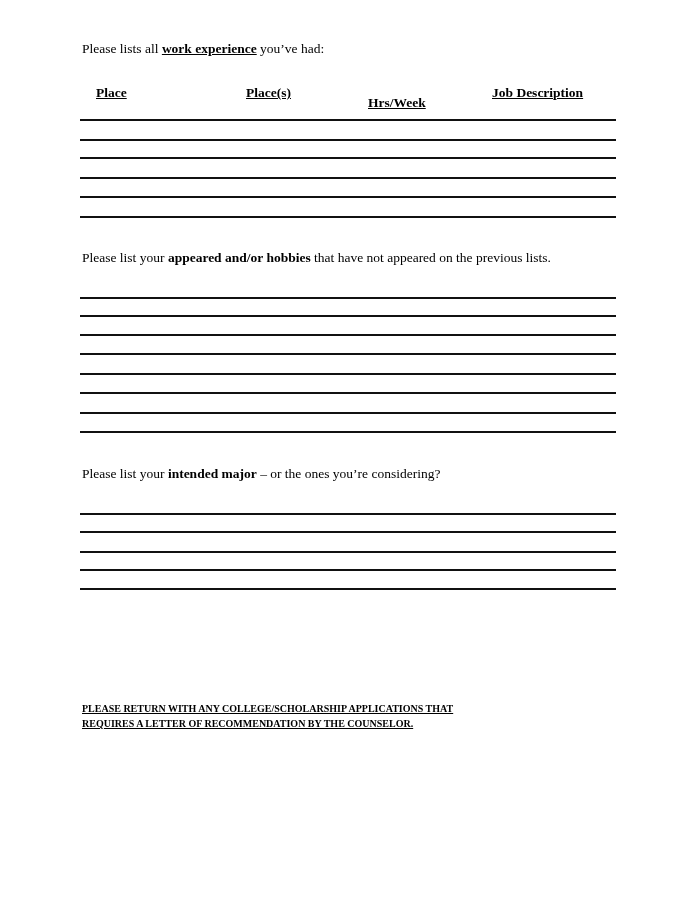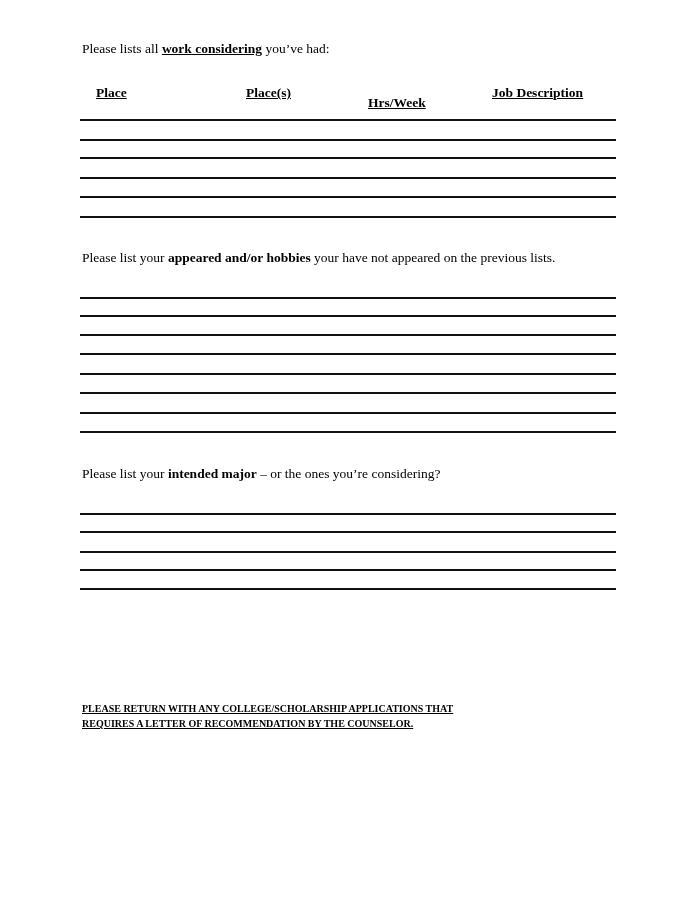--- a/index.html
+++ b/index.html
@@ -10,36 +10,36 @@
   .u { text-decoration:underline; }
   .hdr { position:absolute; top:85px; font-size:13.5px; font-weight:bold; text-decoration:underline; }
   .line { position:absolute; left:80px; width:536px; height:2px; background:#111; }
   .footer { position:absolute; left:82px; top:701px; font-size:10px; font-weight:bold;
             text-decoration:underline; line-height:15px; white-space:nowrap; }
 </style>
 </head>
 <body>
 
 <div class="txt" style="left:82px; top:41px;">
-  <span>Please lists all </span><span class="b u">work considering</span><span> you’ve had:</span>
+  <span>Please lists all </span><span class="b u">work experience</span><span> you’ve had:</span>
 </div>
 <div class="hdr" style="left:96px;">Place</div>
 <div class="hdr" style="left:246px;">Place(s)</div>
 <div class="hdr" style="left:368px;margin-top:10px;">Hrs/Week</div>
 <div class="hdr" style="left:492px;">Job Description</div>
 
 <div class="line" style="top:119px;"></div>
 <div class="line" style="top:139px;"></div>
 <div class="line" style="top:157px;"></div>
 <div class="line" style="top:177px;"></div>
 <div class="line" style="top:196px;"></div>
 <div class="line" style="top:216px;"></div>
 
 <div class="txt" style="left:82px; top:250px;">
-  <span>Please list your </span><span class="b">appeared and/or hobbies</span><span> your have not appeared on the previous lists.</span>
+  <span>Please list your </span><span class="b">appeared and/or hobbies</span><span> that have not appeared on the previous lists.</span>
 </div>
 <div class="line" style="top:297px;"></div>
 <div class="line" style="top:315px;"></div>
 <div class="line" style="top:334px;"></div>
 <div class="line" style="top:353px;"></div>
 <div class="line" style="top:373px;"></div>
 <div class="line" style="top:392px;"></div>
 <div class="line" style="top:412px;"></div>
 <div class="line" style="top:431px;"></div>
 

